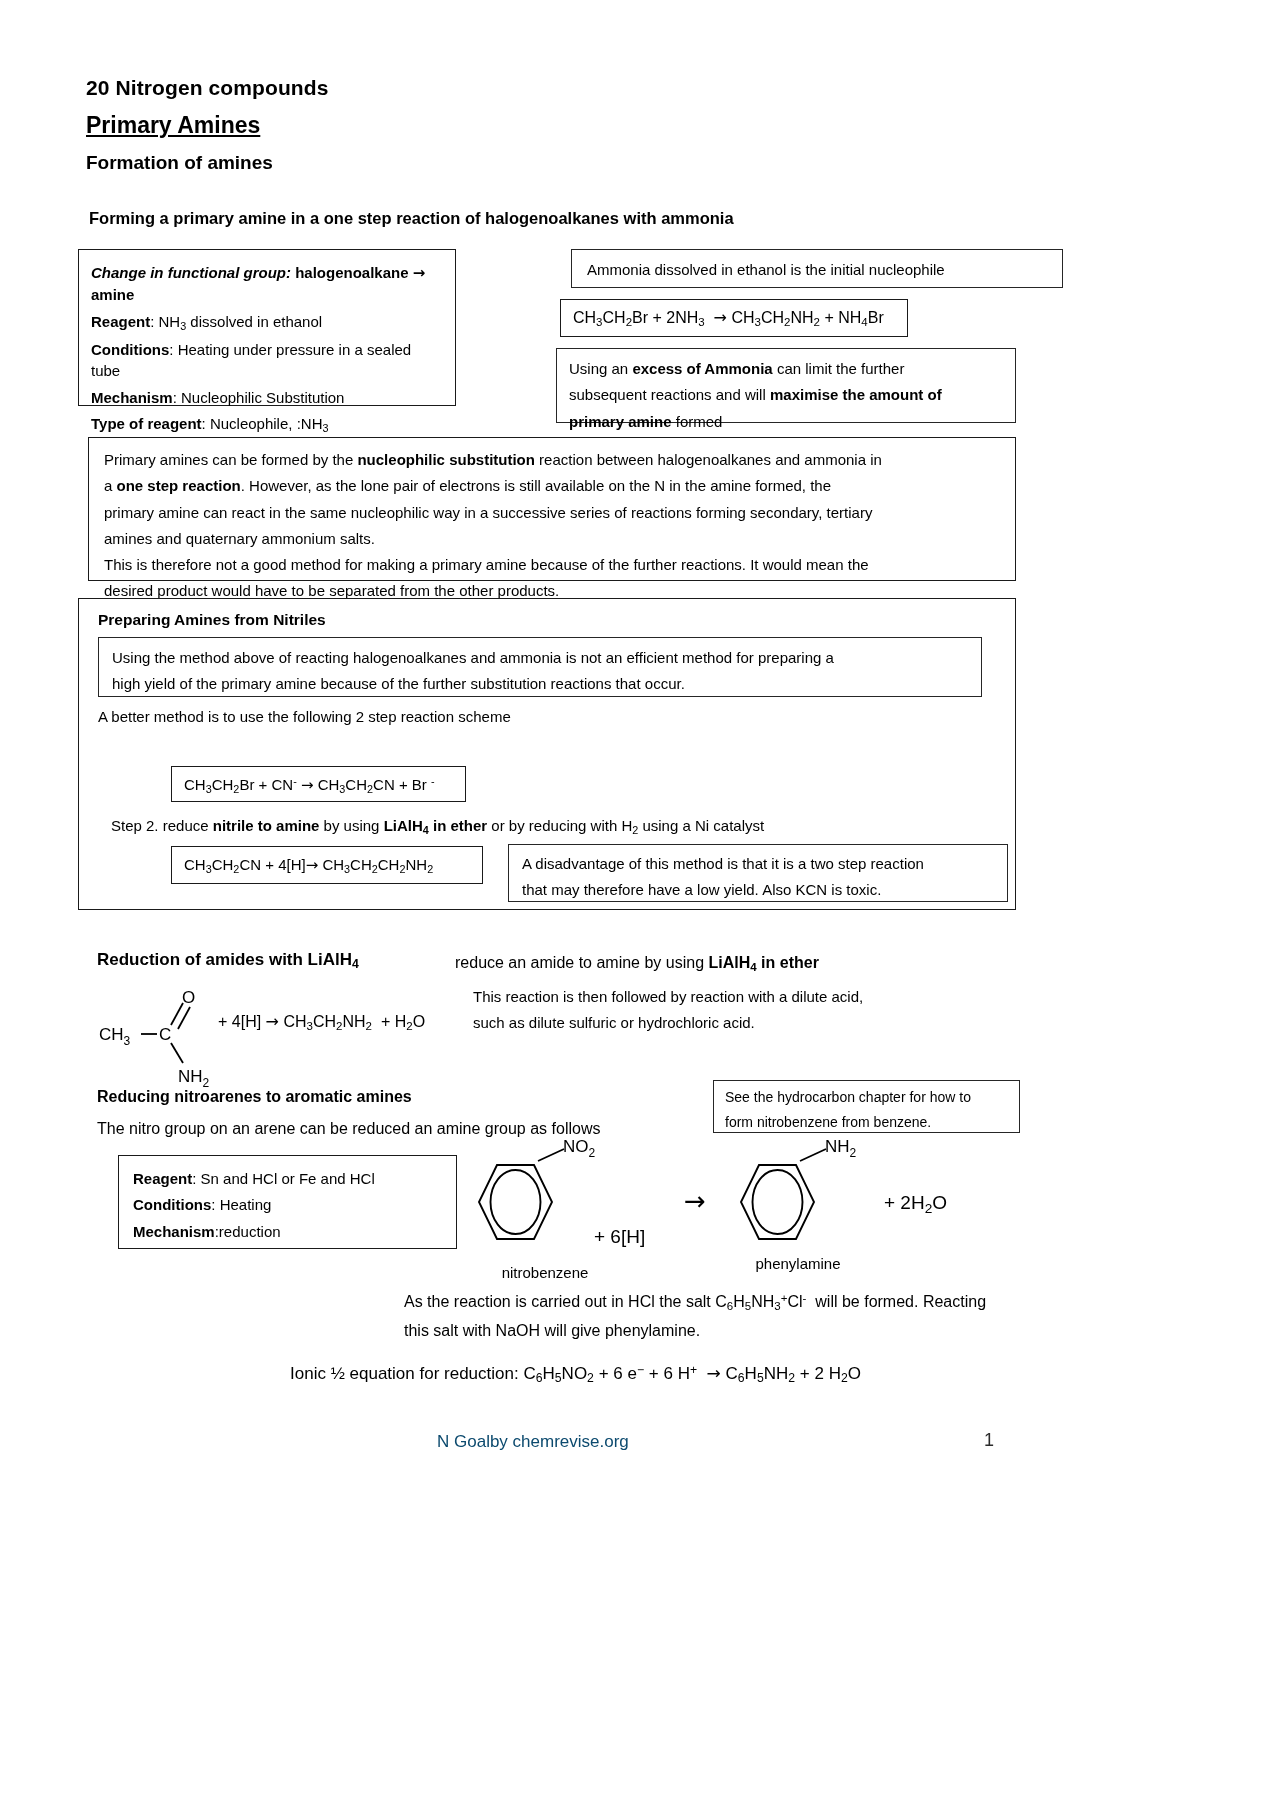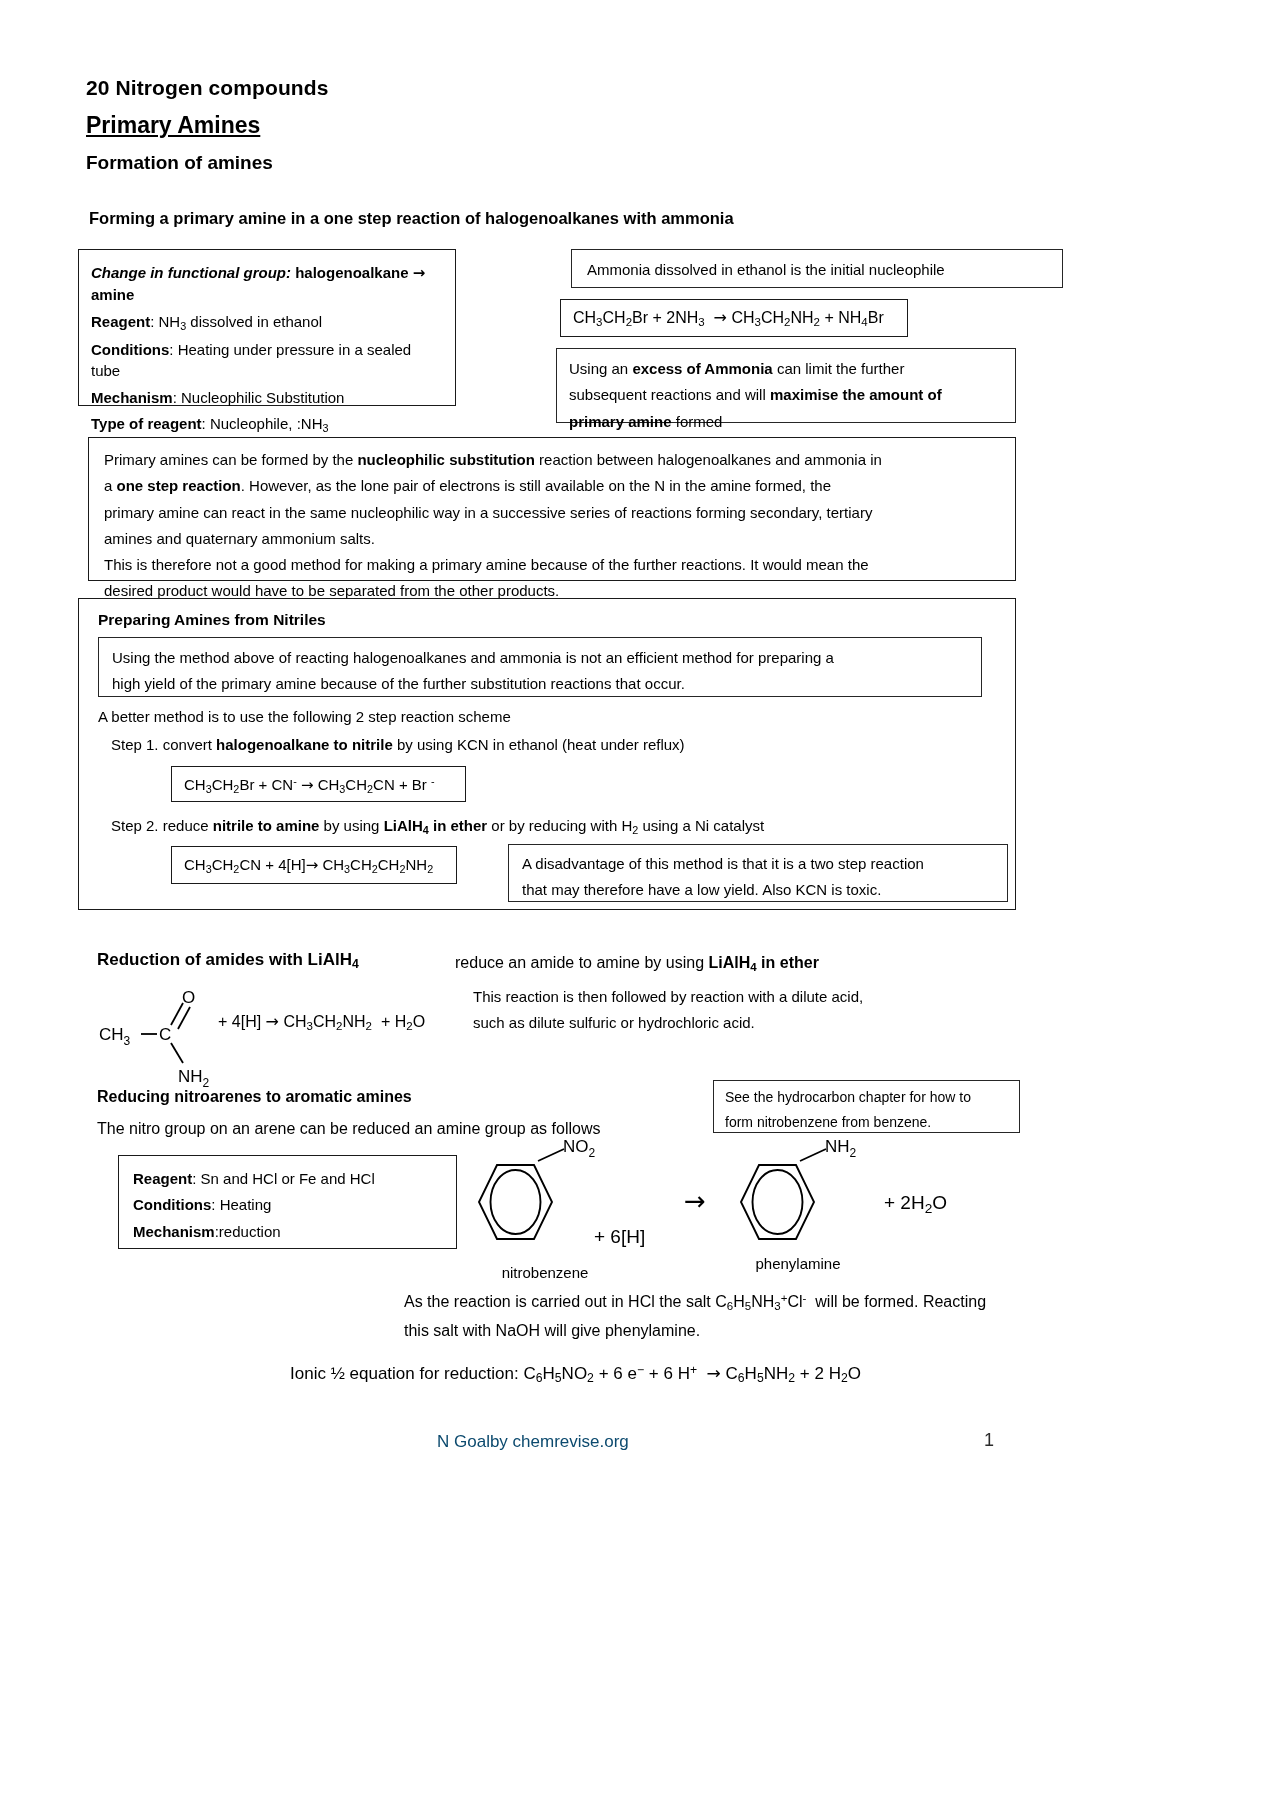--- a/index.html
+++ b/index.html
@@ -188,33 +188,30 @@
 
     <div class="box-thin" style="position:absolute; left:19px; top:38px; width:884px; height:60px;">
       <div style="padding:9px 0 0 13px;">
         <div class="line txt">Using the method above of reacting halogenoalkanes and ammonia is not an efficient method for preparing a</div>
         <div class="line txt">high yield of the primary amine because of the further substitution reactions that occur.</div>
       </div>
     </div>
 
     <div class="txt" style="position:absolute; left:19px; top:107px;">A better method is to use the following 2 step reaction scheme</div>
 
-    <div class="txt" style="position:absolute; left:32px; top:135px;">
-      <span>Step 1. convert </span><b>halogenoalkane to nitrile</b><span> by using KCN in ethanol (heat under reflux)</span>
-    </div>
 
     <div class="box" style="position:absolute; left:92px; top:167px; width:295px; height:36px;">
       <div class="eq-sm" style="padding:8px 0 0 12px;">CH<sub>3</sub>CH<sub>2</sub>Br + CN<sup>-</sup> <span class="arrow">→</span> CH<sub>3</sub>CH<sub>2</sub>CN + Br <sup>-</sup></div>
     </div>
 
     <div class="txt" style="position:absolute; left:32px; top:216px;">
       <span>Step 2. reduce </span><b>nitrile to amine</b><span> by using </span><b>LiAlH<sub>4</sub> in ether</b><span> or by reducing with H<sub>2</sub> using a Ni catalyst</span>
     </div>
 
-    <div class="box" style="position:absolute; left:92px; top:247px; width:286px; height:38px;">
+    <div class="box" style="position:absolute; left:92px; top:247px; width:312px; height:38px;">
       <div class="eq-sm" style="padding:9px 0 0 12px;">CH<sub>3</sub>CH<sub>2</sub>CN + 4[H]<span class="arrow">→</span> CH<sub>3</sub>CH<sub>2</sub>CH<sub>2</sub>NH<sub>2</sub></div>
     </div>
 
     <div class="box-thin" style="position:absolute; left:429px; top:245px; width:500px; height:58px;">
       <div style="padding:8px 0 0 13px;">
         <div class="line txt">A disadvantage of this method is that it is a two step reaction</div>
         <div class="line txt">that may therefore have a low yield. Also KCN is toxic.</div>
       </div>
     </div>
   </div>

